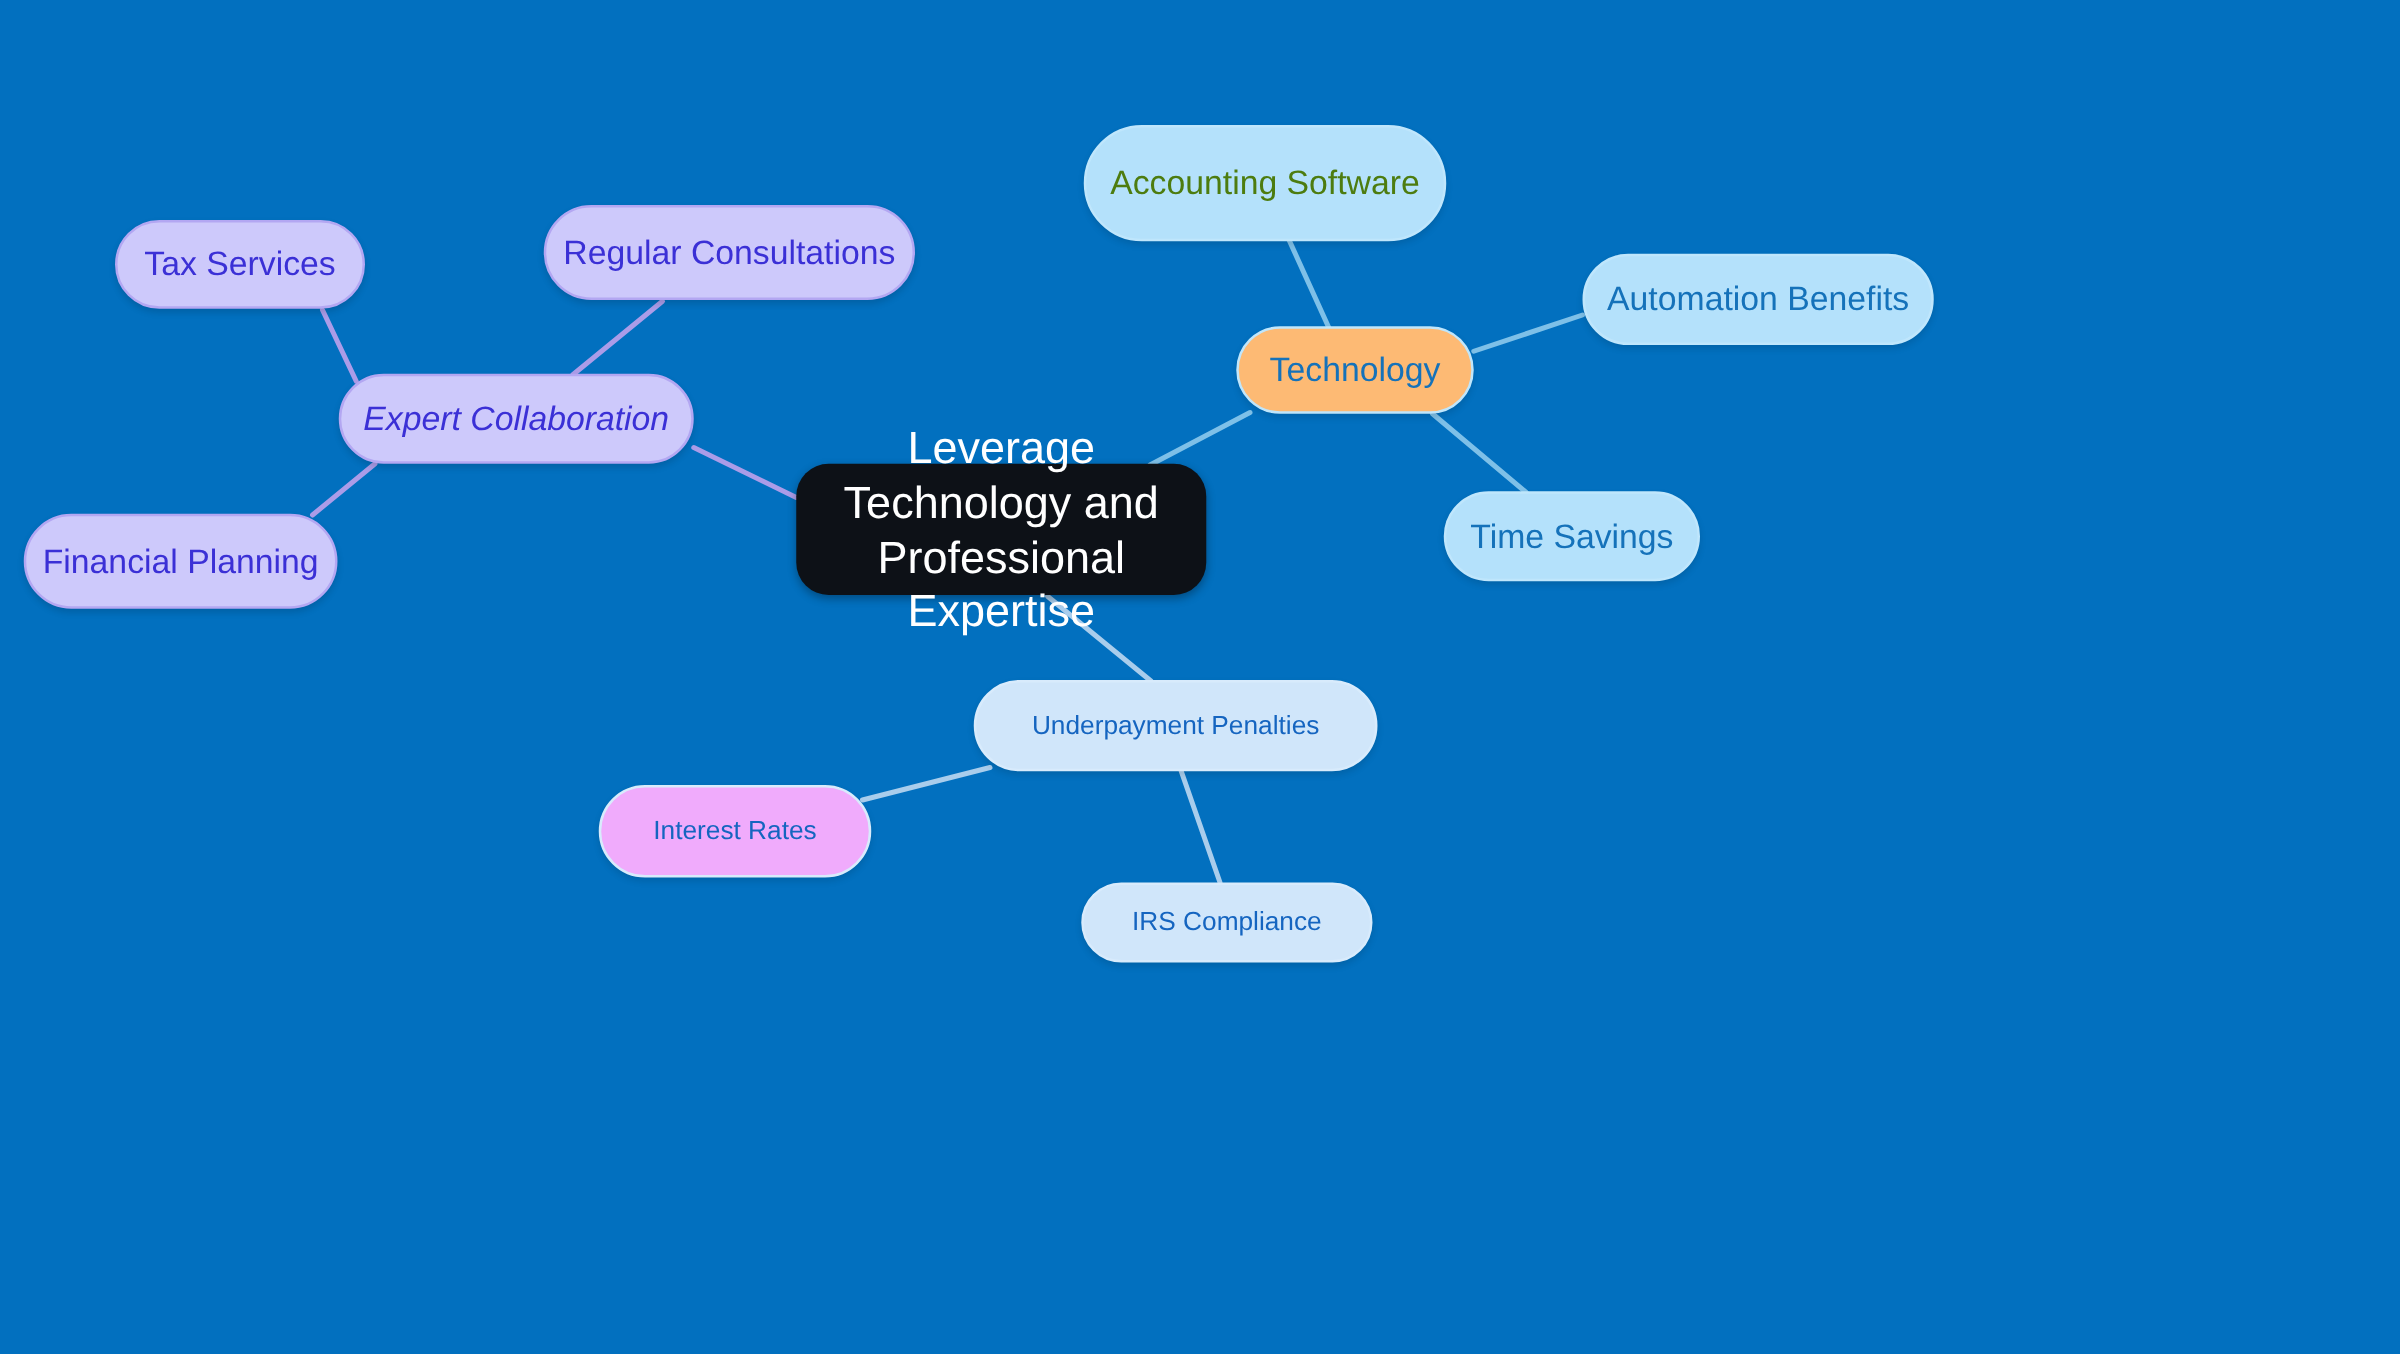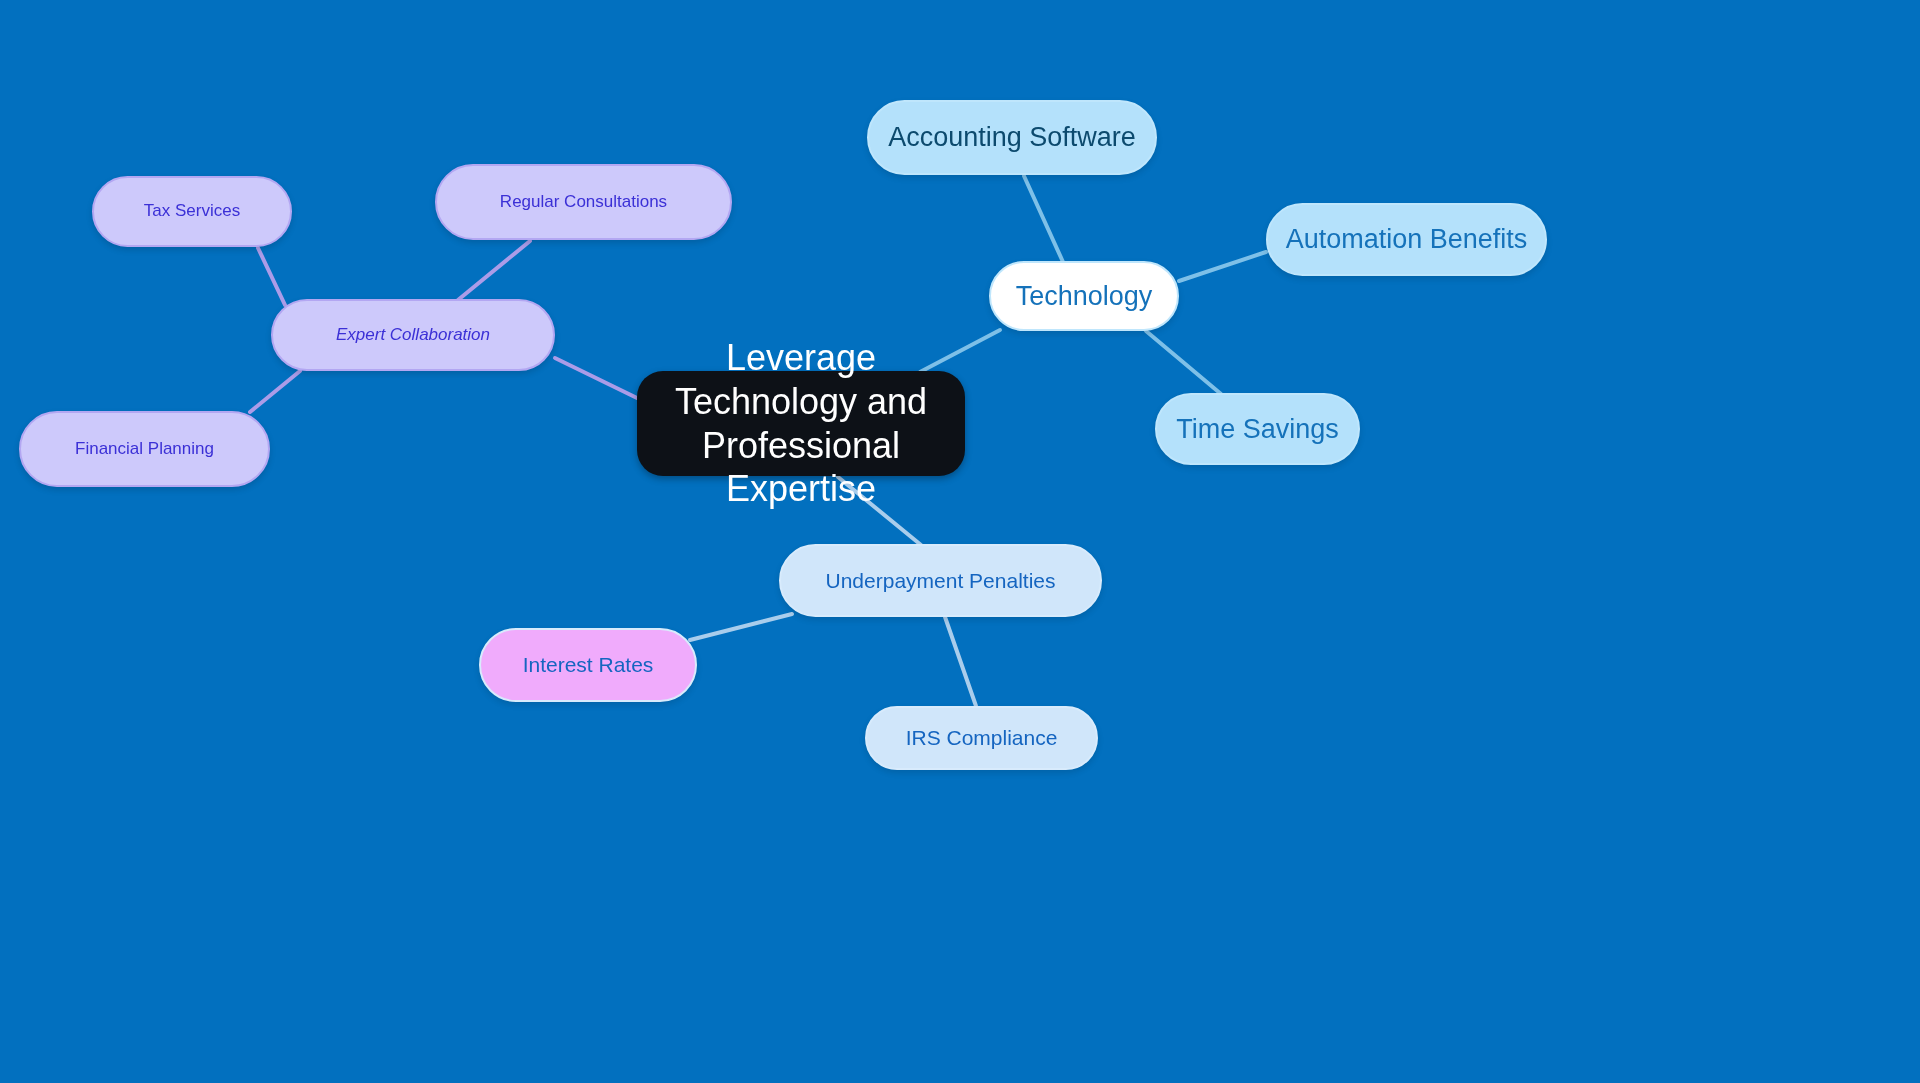--- a/index.html
+++ b/index.html
@@ -40,21 +40,21 @@
     color: #ffffff;
     border-radius: 26px;
     font-size: 36px;
     box-shadow: 0 3px 7px rgba(0,0,0,0.30);
     z-index: 5;
   }
   .node-purple {
     background: #cdc9fb;
     color: #3b30d6;
     border: 2px solid #b3a7f2;
-    font-size: 17px;
+    font-size: 27px;
     box-shadow: 0 3px 6px rgba(0,0,0,0.14);
     z-index: 4;
   }
   .node-blue {
     background: #b4e1fb;
     color: #1572ba;
     border: 2px solid #bfe6fc;
     font-size: 27px;
     box-shadow: 0 3px 6px rgba(0,0,0,0.12);
     z-index: 4;
@@ -85,21 +85,21 @@
       <line x1="792" y1="614" x2="690" y2="640" stroke="#a9cdec" stroke-width="4" stroke-linecap="round"></line>
       <line x1="945" y1="617" x2="976" y2="706" stroke="#a9cdec" stroke-width="4" stroke-linecap="round"></line>
     </svg>
   <div id="nodes">
       <div class="node node-root" style="left: 637px; top: 371px; width: 328px; height: 105px; background: rgb(13, 17, 23); color: rgb(255, 255, 255);"><span>Leverage Technology and
 Professional Expertise</span></div>
       <div class="node node-purple" style="left: 271px; top: 299px; width: 284px; height: 72px; background: rgb(205, 201, 251); color: rgb(59, 48, 214); font-style: italic;"><span>Expert Collaboration</span></div>
       <div class="node node-purple" style="left: 92px; top: 176px; width: 200px; height: 71px; background: rgb(205, 201, 251); color: rgb(59, 48, 214);"><span>Tax Services</span></div>
       <div class="node node-purple" style="left: 435px; top: 164px; width: 297px; height: 76px; background: rgb(205, 201, 251); color: rgb(59, 48, 214);"><span>Regular Consultations</span></div>
       <div class="node node-purple" style="left: 19px; top: 411px; width: 251px; height: 76px; background: rgb(205, 201, 251); color: rgb(59, 48, 214);"><span>Financial Planning</span></div>
-      <div class="node node-blue" style="left: 989px; top: 261px; width: 190px; height: 70px; background: #ffffff; color: rgb(21, 114, 186);"><span>Technology</span></div>
-      <div class="node node-blue" style="left: 867px; top: 100px; width: 290px; height: 75px; background: rgb(180, 225, 251); color: #0c4a6e;"><span>Accounting Software</span></div>
+      <div class="node node-blue" style="left: 989px; top: 261px; width: 190px; height: 70px; background: #fdba74; color: rgb(21, 114, 186);"><span>Technology</span></div>
+      <div class="node node-blue" style="left: 867px; top: 100px; width: 290px; height: 93px; background: rgb(180, 225, 251); color: #4d7c0f;"><span>Accounting Software</span></div>
       <div class="node node-blue" style="left: 1266px; top: 203px; width: 281px; height: 73px; background: rgb(180, 225, 251); color: rgb(21, 114, 186);"><span>Automation Benefits</span></div>
       <div class="node node-blue" style="left: 1155px; top: 393px; width: 205px; height: 72px; background: rgb(180, 225, 251); color: rgb(21, 114, 186);"><span>Time Savings</span></div>
       <div class="node node-blue-pale" style="left: 779px; top: 544px; width: 323px; height: 73px; background: rgb(208, 230, 250); color: rgb(21, 101, 192);"><span>Underpayment Penalties</span></div>
       <div class="node node-blue-pale" style="left: 479px; top: 628px; width: 218px; height: 74px; background: #f0abfc; color: rgb(21, 101, 192);"><span>Interest Rates</span></div>
       <div class="node node-blue-pale" style="left: 865px; top: 706px; width: 233px; height: 64px; background: rgb(208, 230, 250); color: rgb(21, 101, 192);"><span>IRS Compliance</span></div>
     </div>
 </div>
 
 </body></html>

